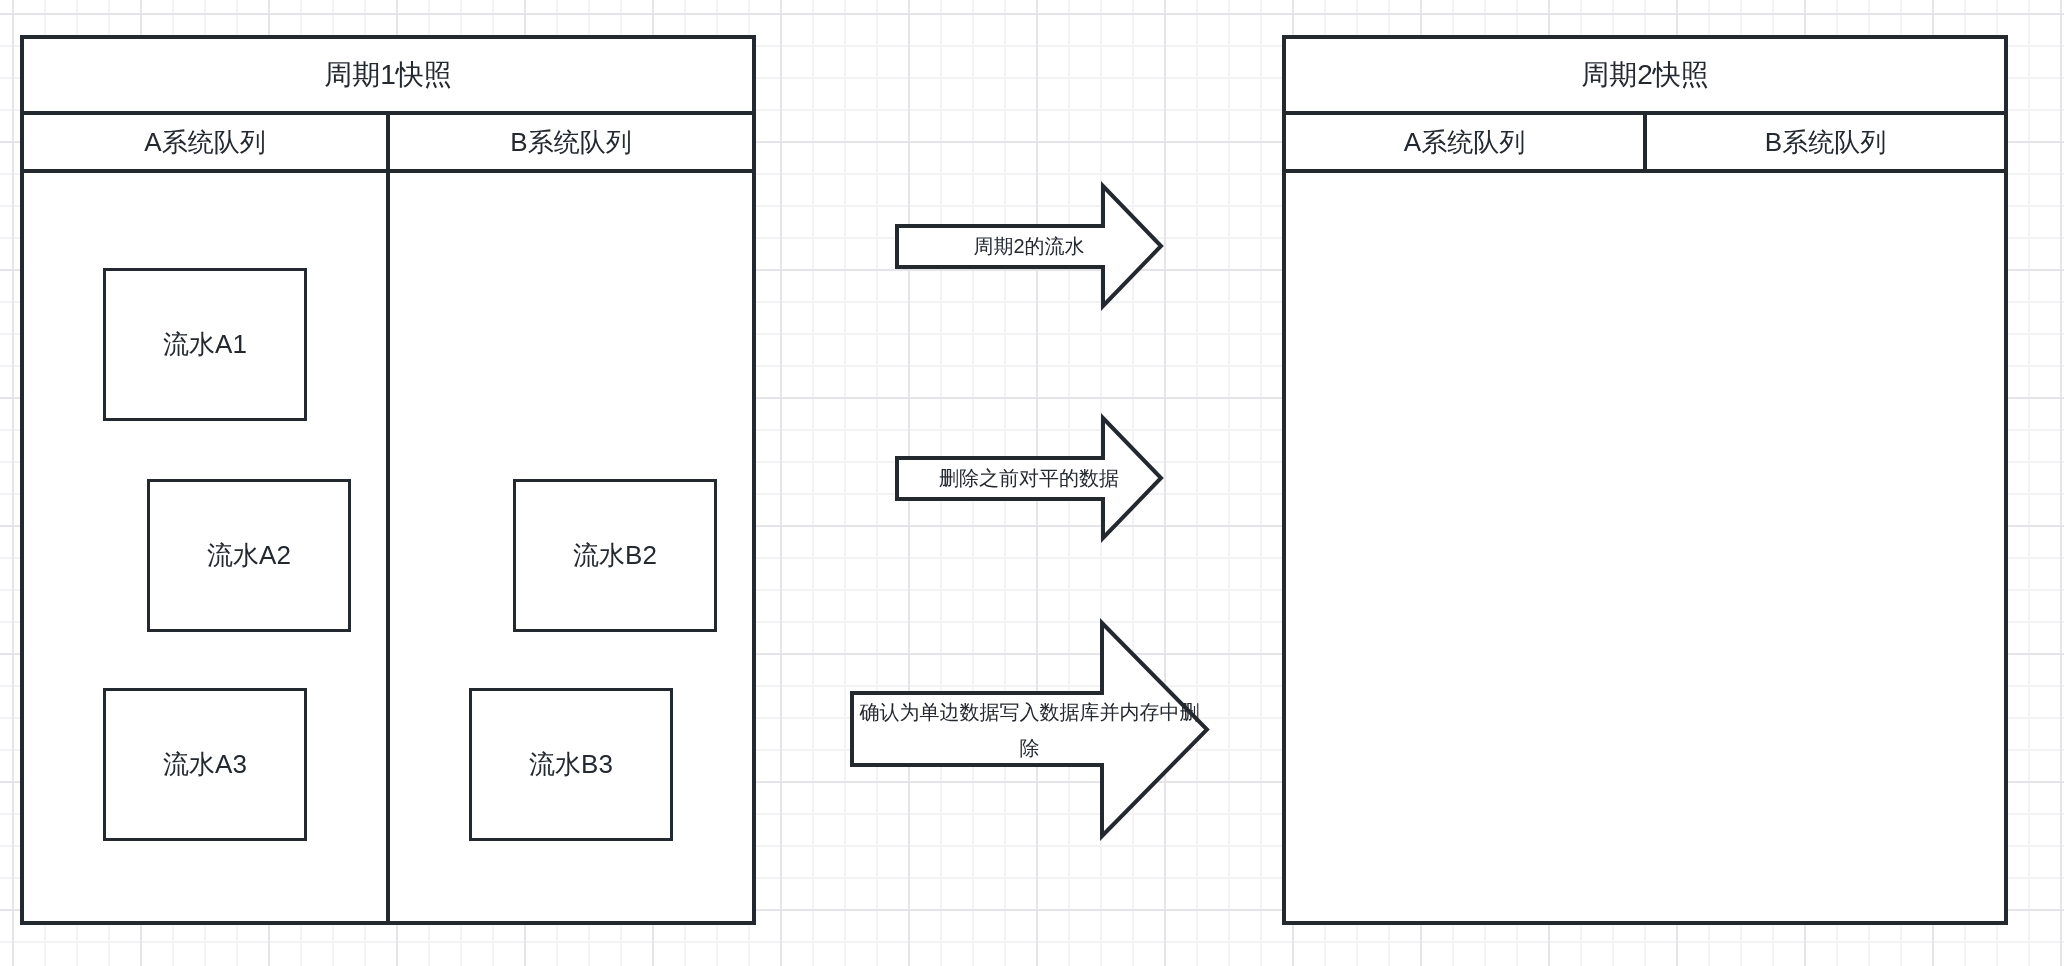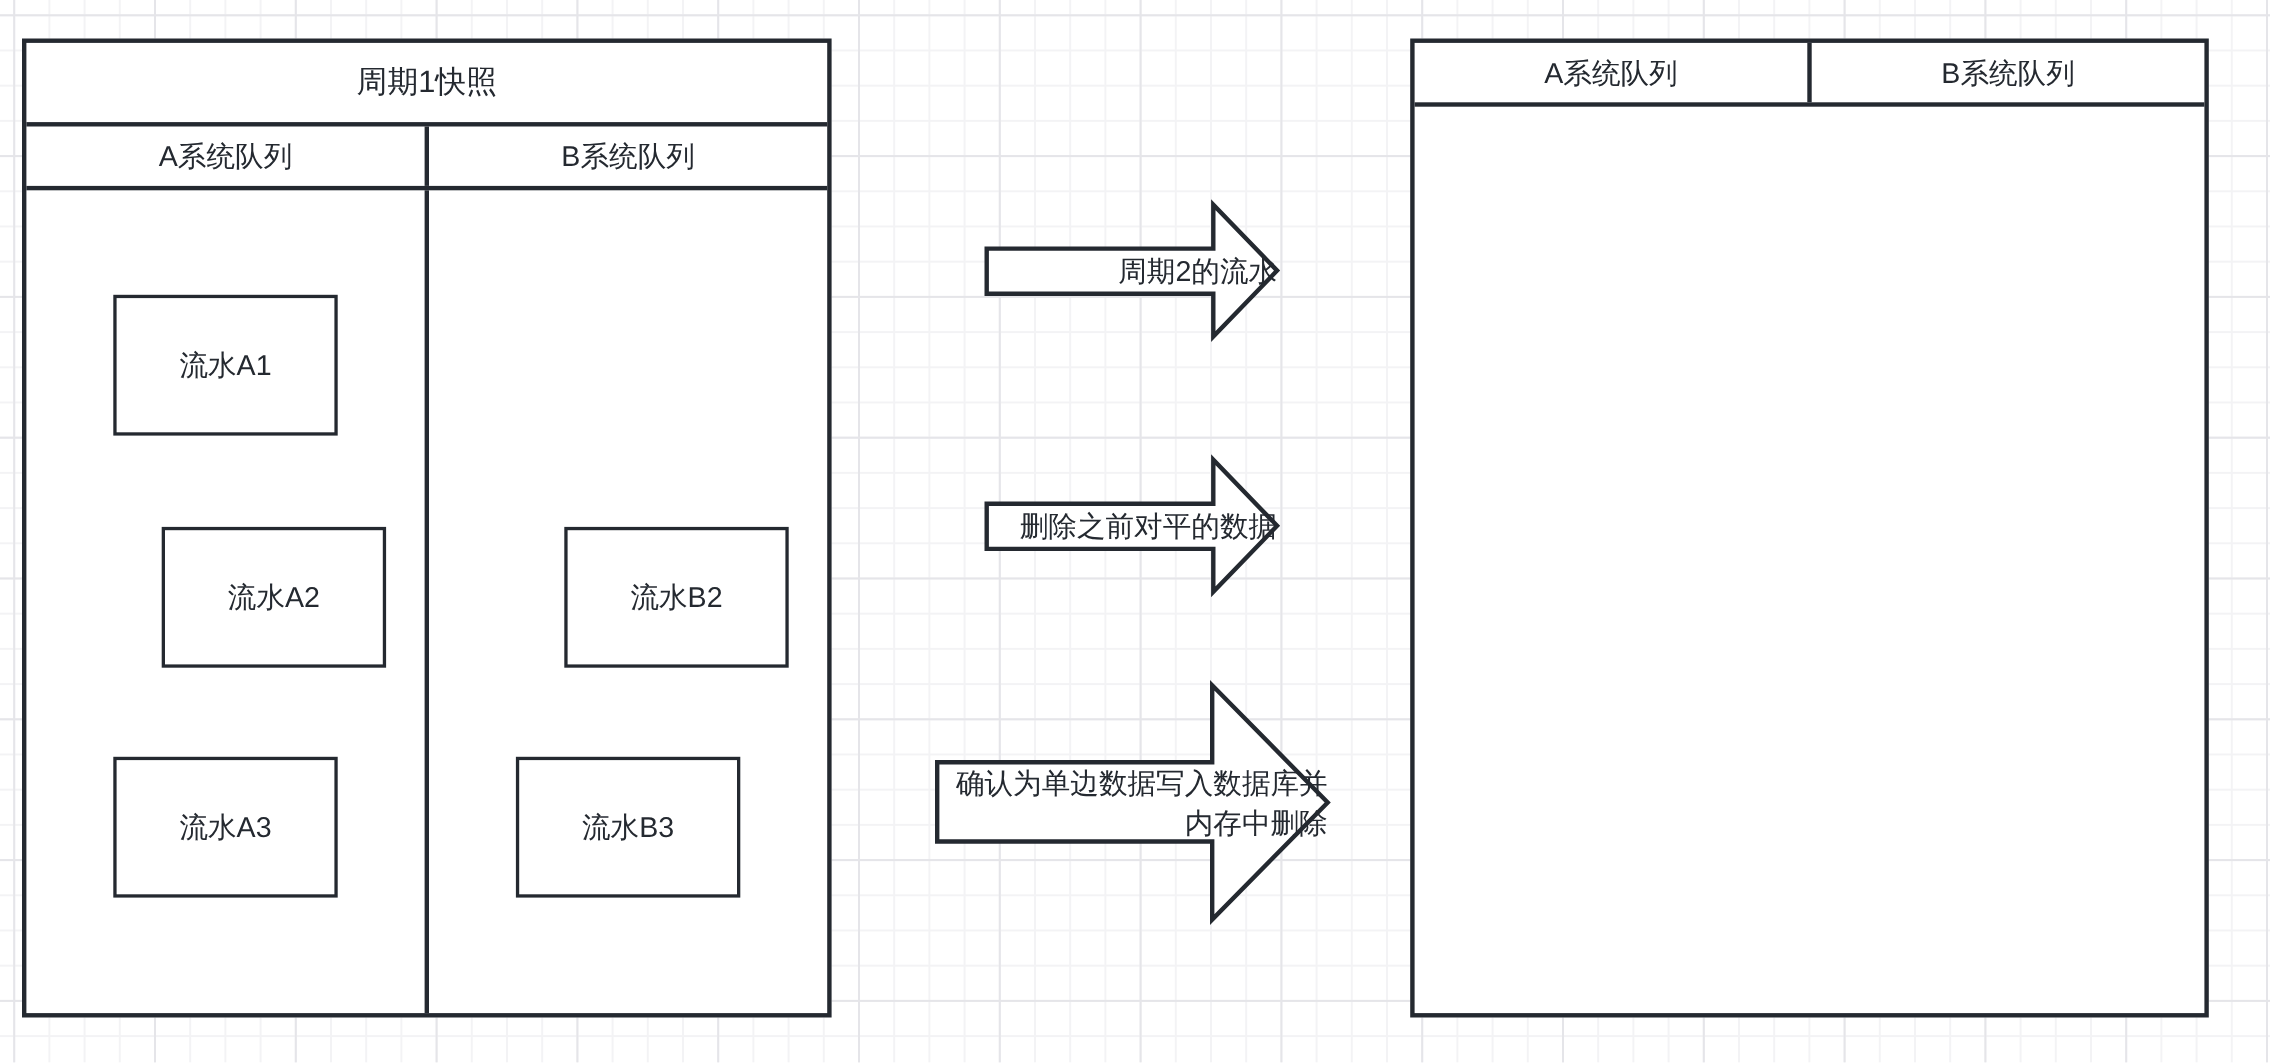--- a/index.html
+++ b/index.html
@@ -50,36 +50,36 @@
     flex:1 1 0;
     display:flex;align-items:center;justify-content:center;
     font-size:26px;
   }
   .t-cell.first{border-right:4px solid var(--stroke);}
   .t-body{flex:1 1 auto;display:flex;}
   .t-col{flex:1 1 0;position:relative;}
   .t-col.first{border-right:4px solid var(--stroke);}
   .node{
     position:absolute;left:50%;transform:translateX(-50%);
-    width:204px;height:128px;
+    width:204px;height:153px;
     background:var(--shape-fill);
     border:3px solid var(--stroke);
     display:flex;align-items:center;justify-content:center;
     font-size:26px;
   }
   .node.r1{top:95px;}
   .node.r2{top:306px;margin-left:44px;}
   .node.r3{top:515px;text-align:center;}
   .arrow-svg{position:absolute;overflow:visible;color:var(--stroke);}
   .arrow-svg polygon{fill:var(--shape-fill);stroke:currentColor;stroke-width:4;stroke-linejoin:miter;}
   .arrow-label{
     position:absolute;
     display:flex;align-items:center;justify-content:center;
-    text-align:right;
-    font-size:26px;line-height:36px;
+    text-align:center;
+    font-size:20px;line-height:36px;
     word-break:break-all;
   }
   .arrow-label span{display:block;width:100%;}
   #a1-label{left:897px;top:186px;width:264px;height:120px;}
   #a2-label{left:897px;top:418px;width:264px;height:120px;}
   #a3-label{left:852px;top:623px;width:355px;height:213px;}
 </style>
 </head>
 <body>
 
@@ -98,20 +98,21 @@
         <div class="node r3">流水A3</div>
       </div>
       <div class="t-col">
         <div class="node r2">流水B2</div>
         <div class="node r3">流水B3</div>
       </div>
     </div>
   </div>
 
   <div class="table right">
+    <div class="t-title">周期2快照</div>
     <div class="t-headers">
       <div class="t-cell first">A系统队列</div>
       <div class="t-cell">B系统队列</div>
     </div>
   </div>
 
   <svg class="arrow-svg" style="left:897px;top:186px;" width="264" height="120" viewBox="0 0 264 120" aria-hidden="true">
     <polygon points="0,40 206,40 206,0 264,60 206,120 206,81 0,81"></polygon>
   </svg>
   <div class="arrow-label" id="a1-label">

